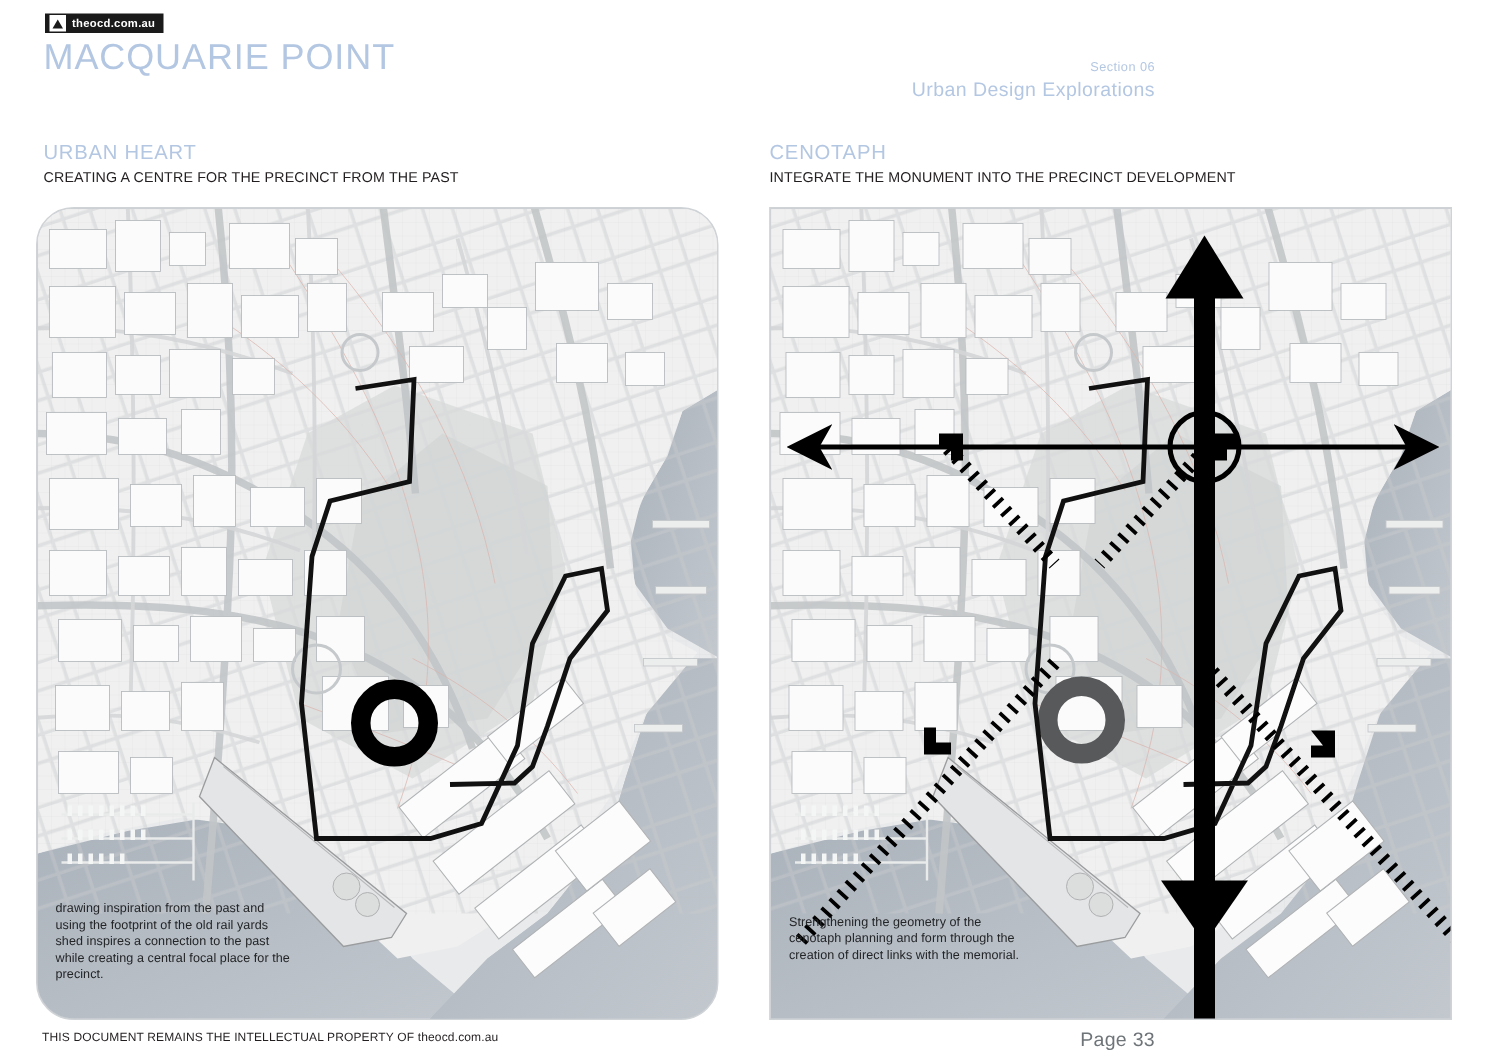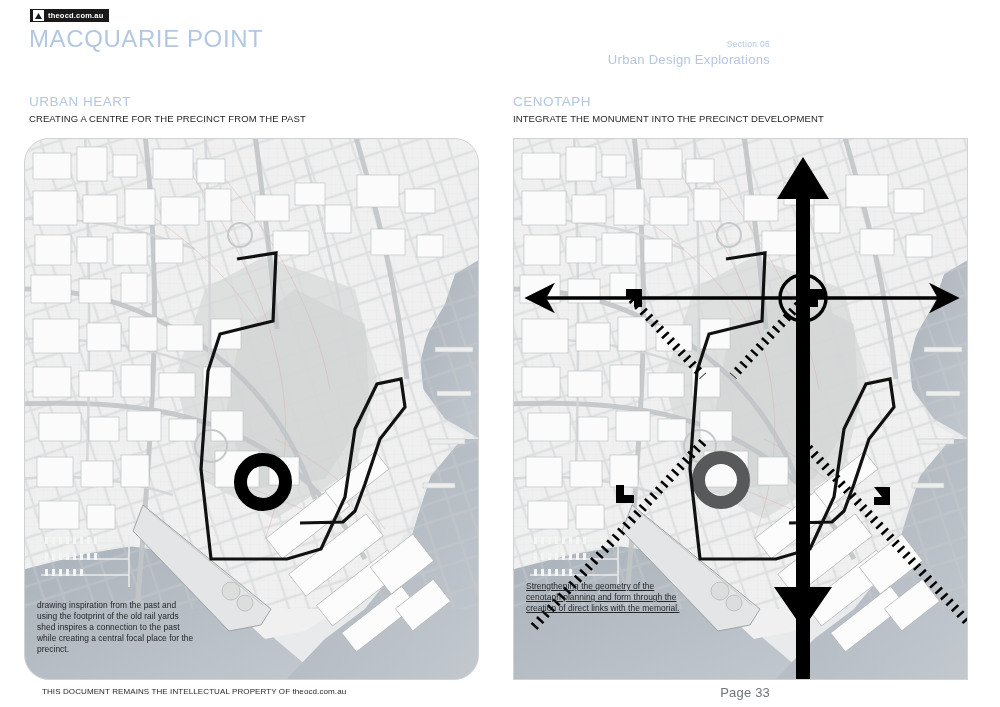--- a/index.html
+++ b/index.html
@@ -69,25 +69,25 @@
   #panel-left{left:24px;border-radius:25px;}
   #panel-right{left:513px;}
   .panel svg{position:absolute;left:0;top:0;display:block;}
 
   .caption{
     position:absolute;left:12px;width:210px;
     color:#232527;font-size:8.4px;line-height:11px;
     letter-spacing:.05px;white-space:pre-line;
   }
   #cap-left{bottom:24px;}
-  #cap-right{bottom:65px;text-decoration:underline;}
+  #cap-right{bottom:37px;}
 
   
   .footer-left{
-    position:absolute;left:42px;top:687px;
+    position:absolute;left:28px;top:687px;
     color:#231f20;font-size:8px;letter-spacing:.1px;white-space:nowrap;
   }
   .footer-right{
     position:absolute;right:30px;top:685px;
     color:#6e7478;font-size:13px;letter-spacing:.2px;white-space:nowrap;margin-left:32px;
   }
 </style>
 </head>
 <body>
 

